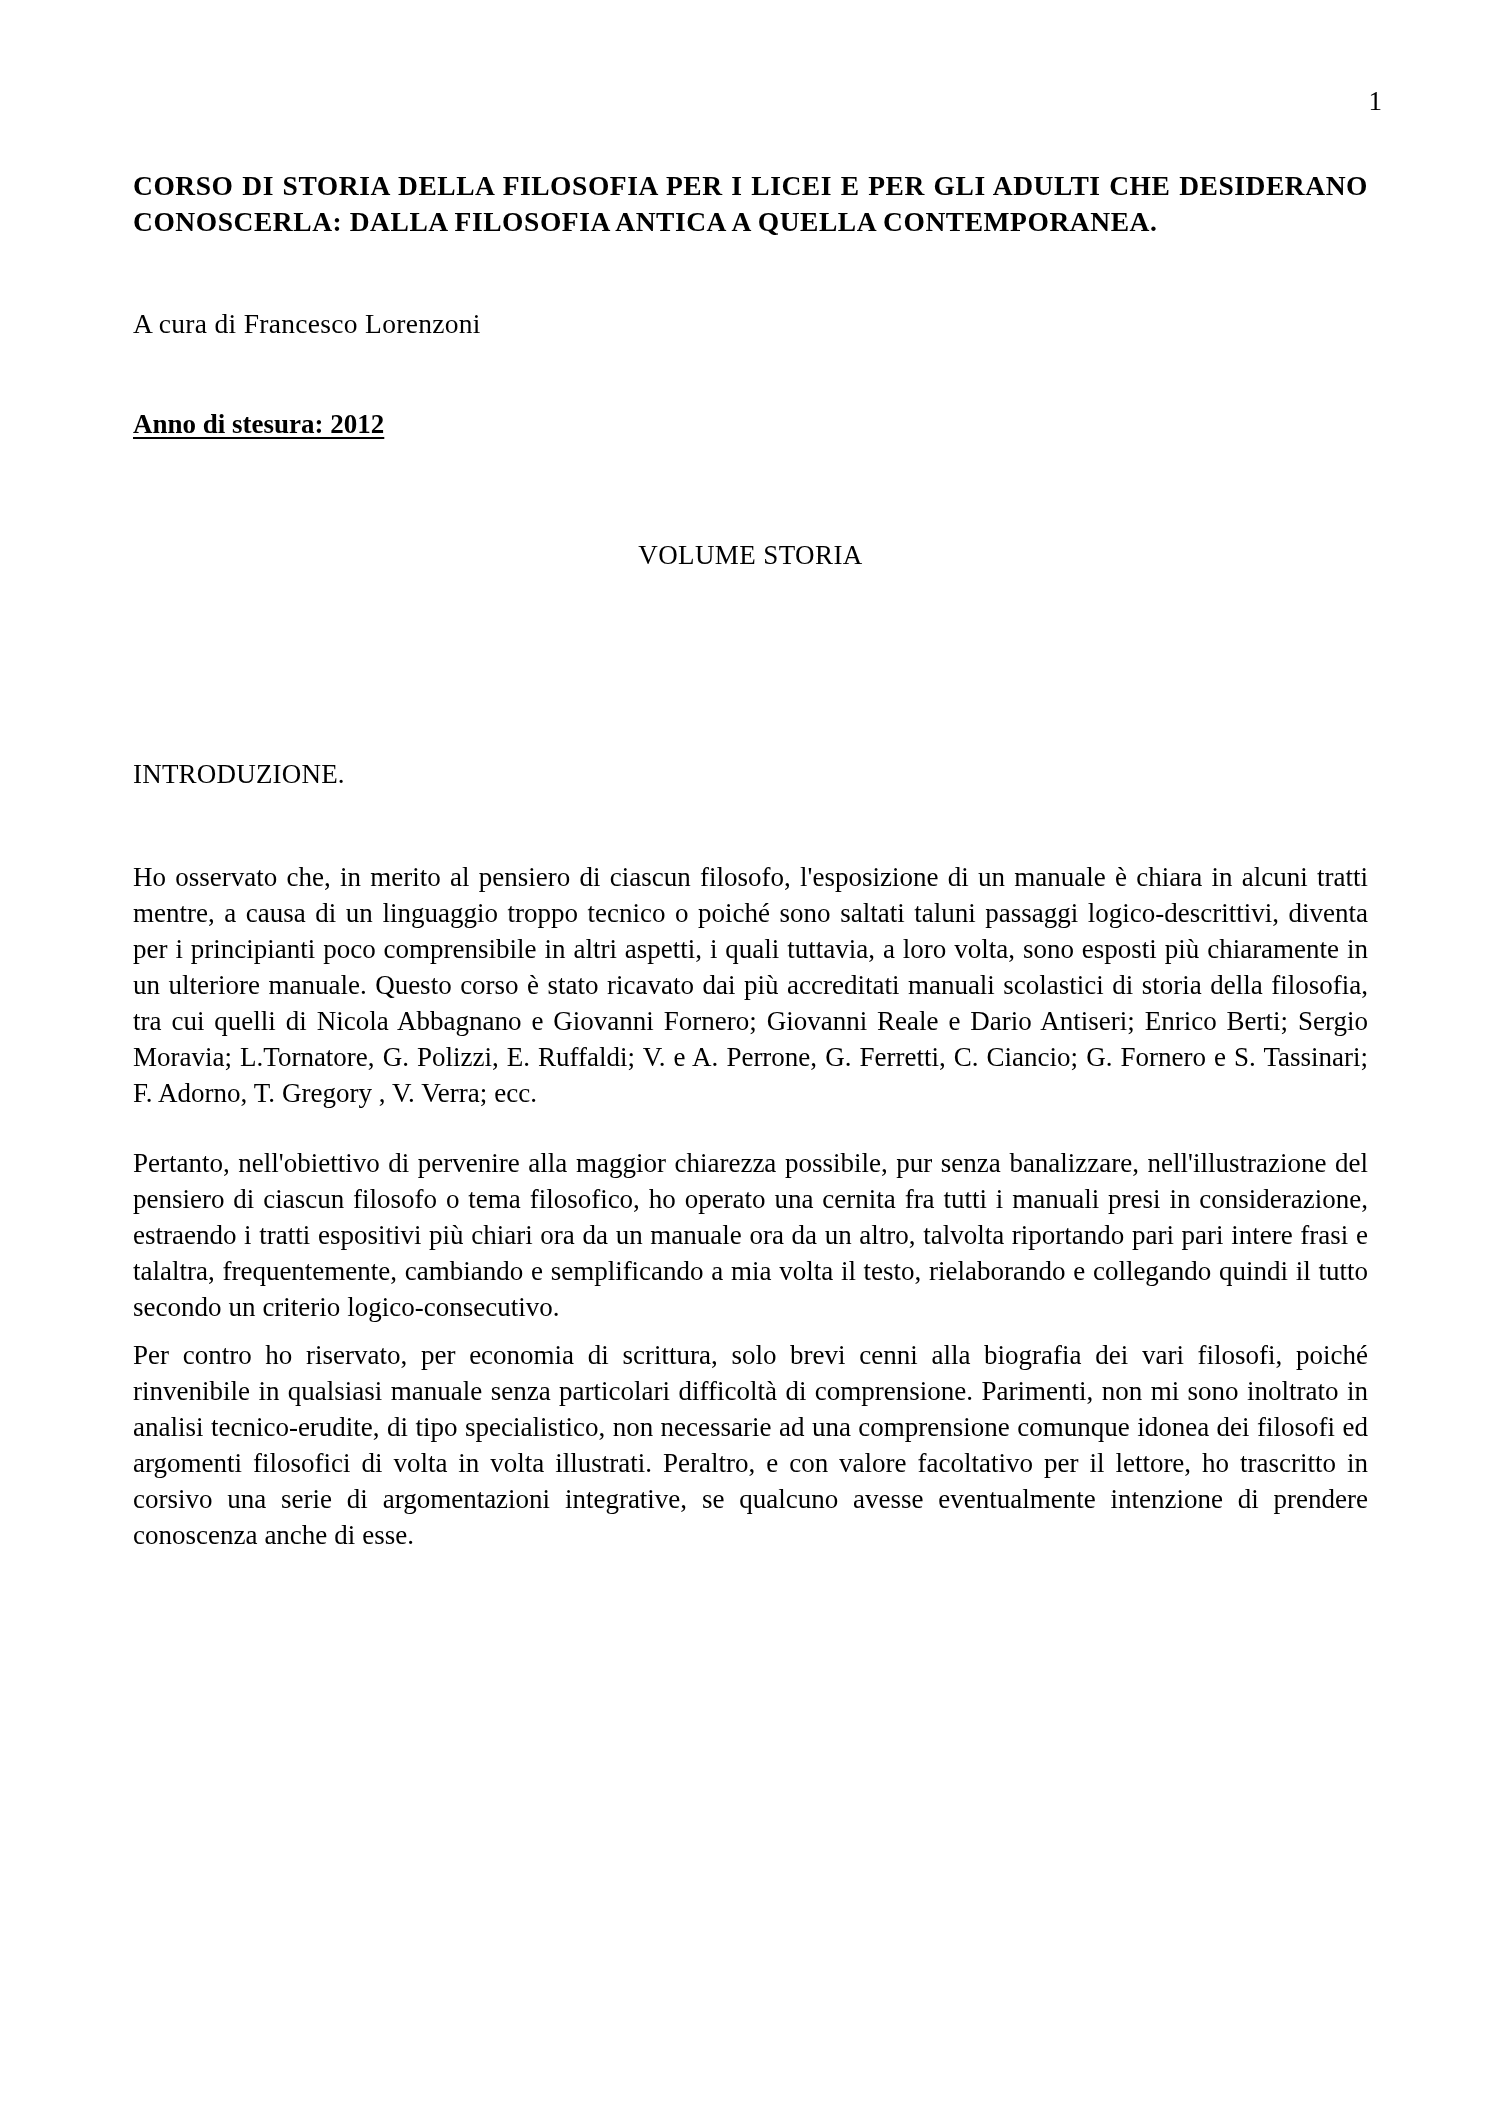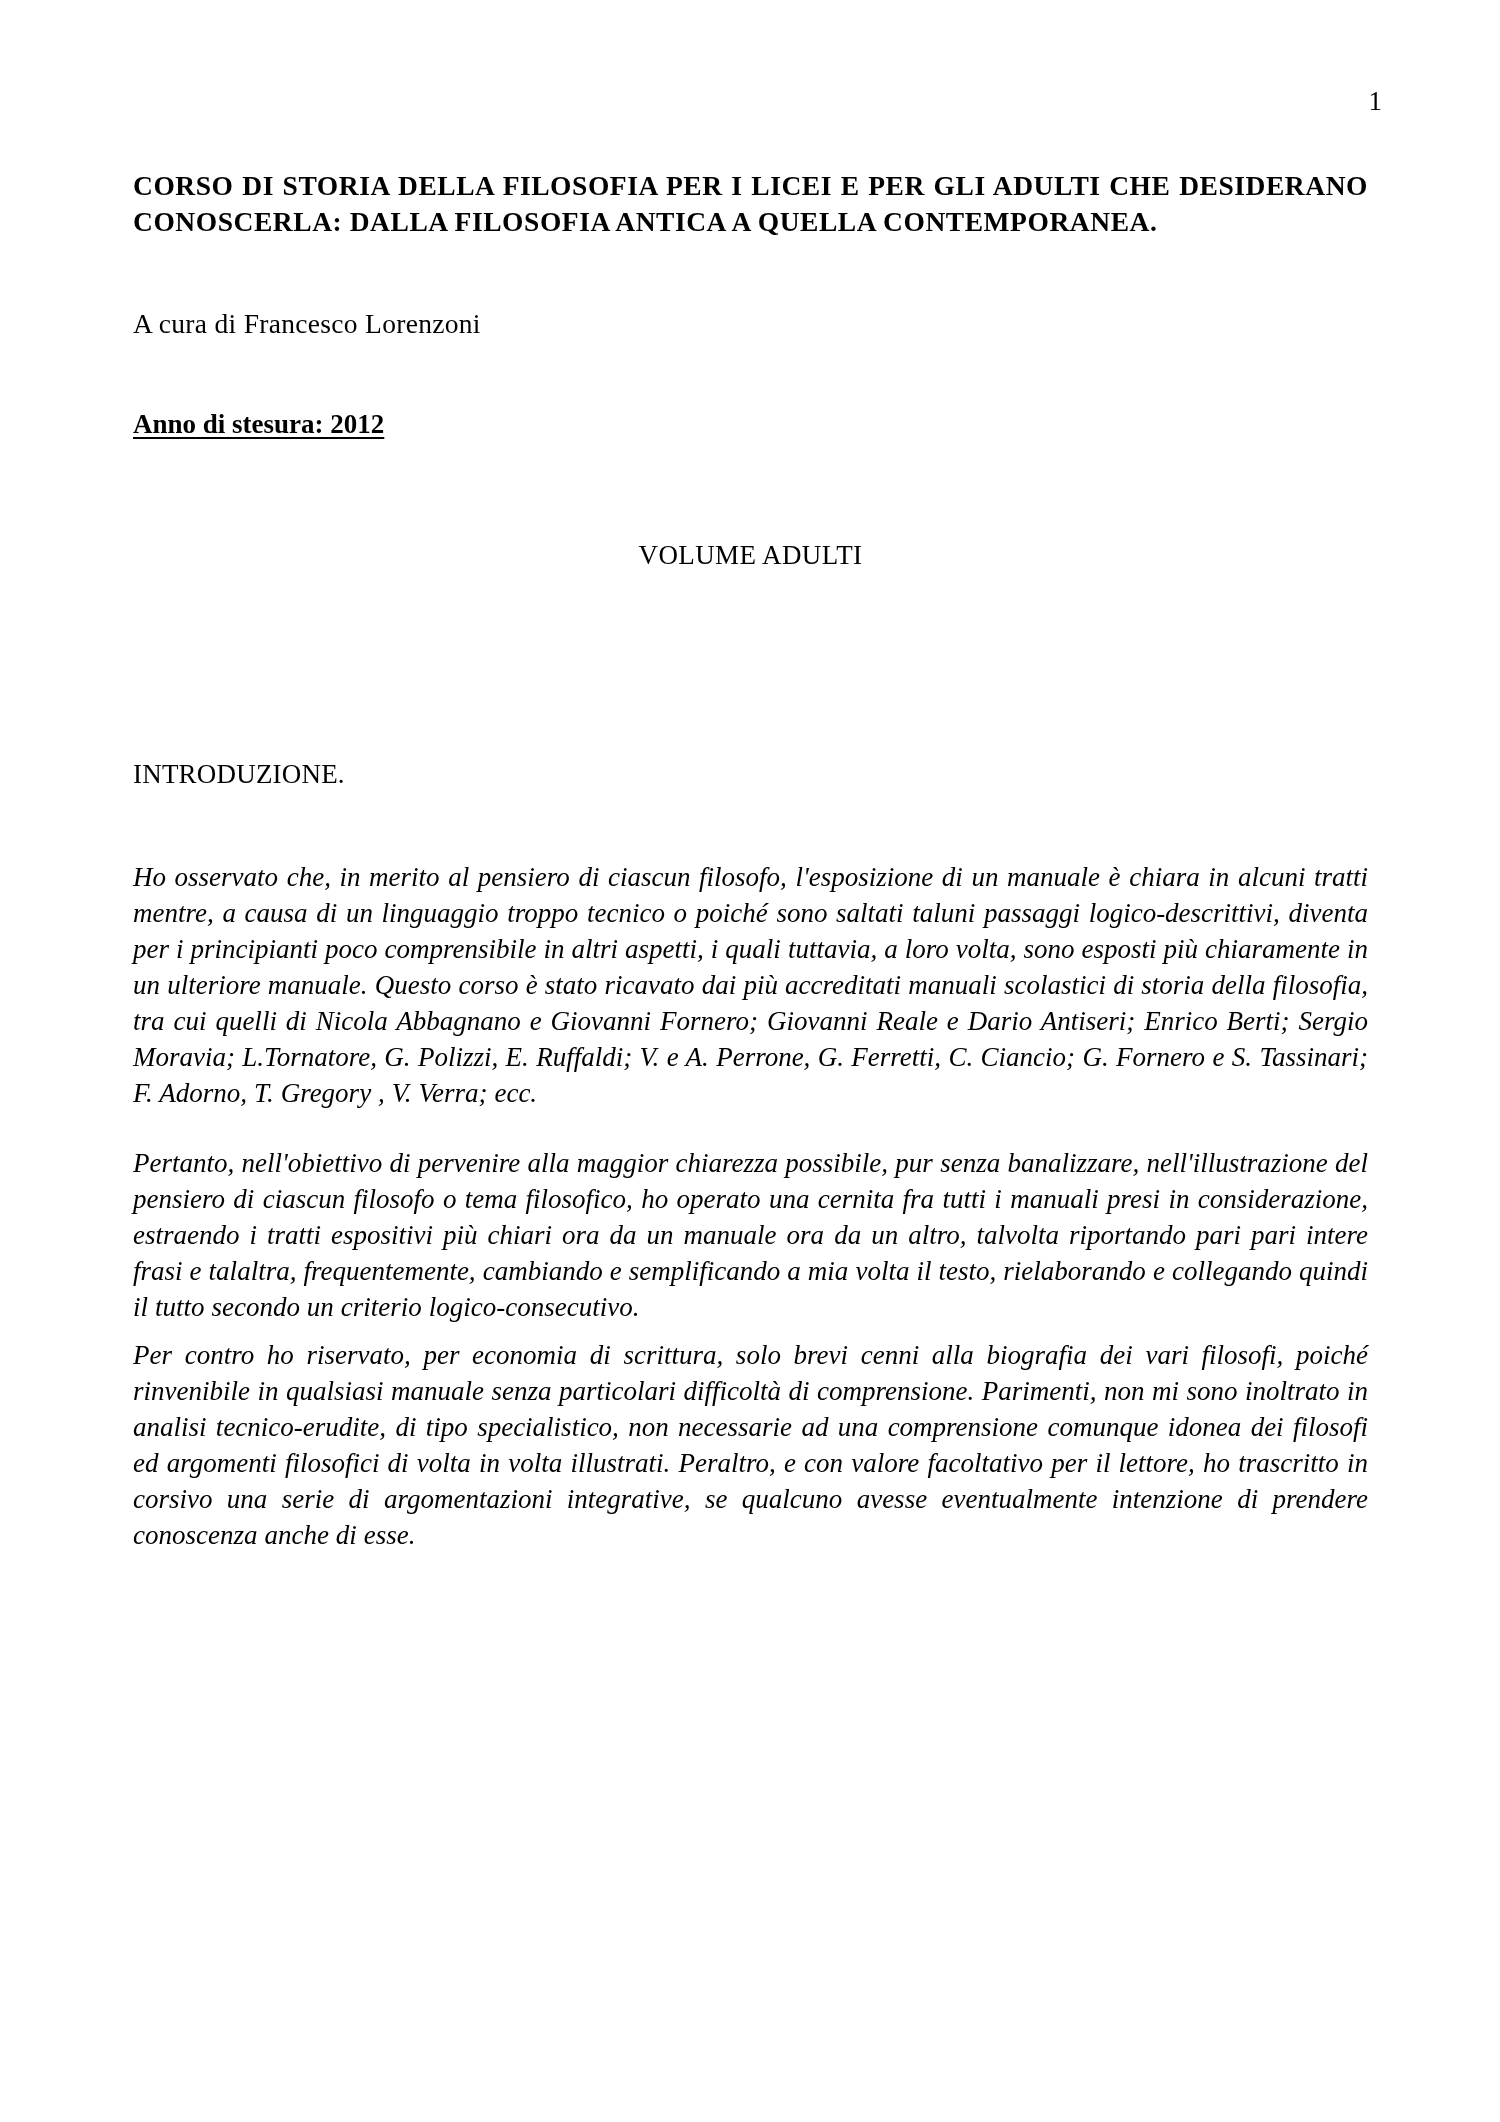--- a/index.html
+++ b/index.html
@@ -80,21 +80,20 @@
     margin: 0;
     letter-spacing: 0.2px;
   }
   p.body-par {
     font-size: 27px;
     line-height: 1.335;
     text-align: justify;
     text-align-last: left;
     margin: 0;
     word-spacing: 0.2px;
-    font-style: italic;
   }
   p.body-par + p.body-par { margin-top: 12px; }
   .par-gap { height: 34px; }
 </style>
 </head>
 <body>
 
 <div class="page">
 
   <div class="page-number">1</div>
@@ -109,21 +108,21 @@
 
     <div class="spacer-lg"></div>
 
     <div class="year-wrap">
       <span class="year-line">Anno di stesura: 2012</span>
     </div>
 
     <div class="spacer-lg"></div>
     <div class="spacer-xs"></div>
 
-    <div class="centered-heading">VOLUME ADULTI</div>
+    <div class="centered-heading">VOLUME STORIA</div>
 
     <div class="spacer-lg"></div>
 
 
     <div class="spacer-lg"></div>
     <div class="spacer-md"></div>
 
     <div class="section-heading">INTRODUZIONE.</div>
 
     <div class="spacer-lg"></div>

